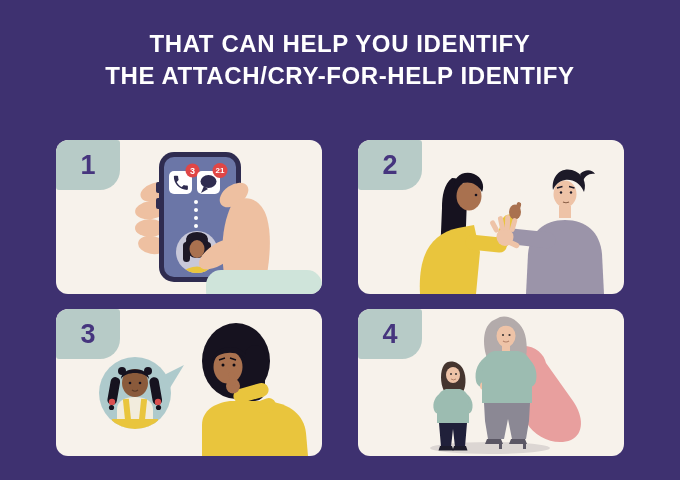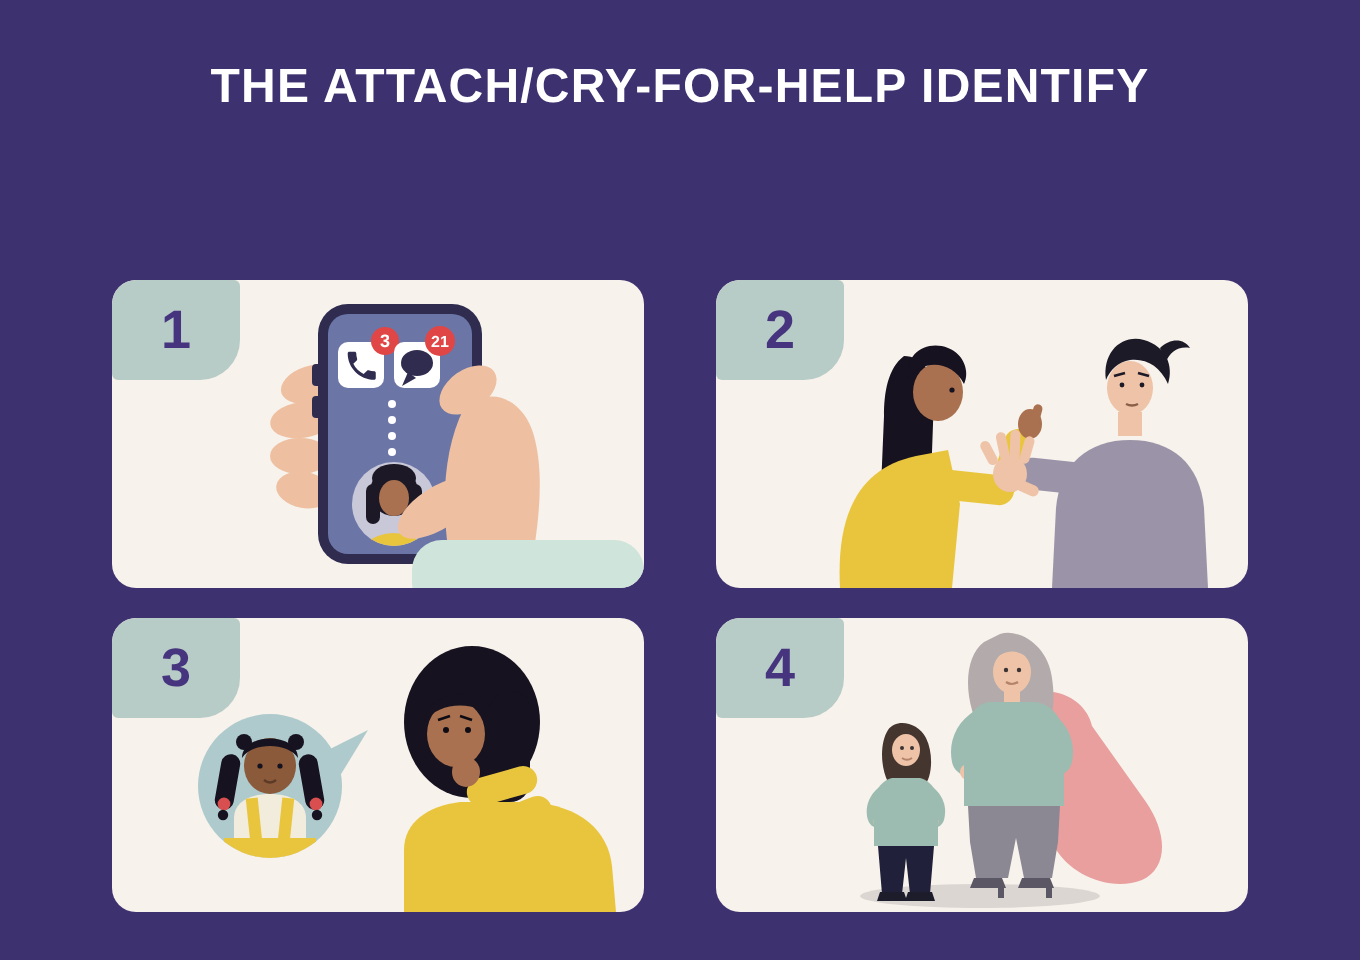--- a/index.html
+++ b/index.html
@@ -16,20 +16,21 @@
   .num-badge{position:absolute;top:0;left:0;width:64px;height:50px;background:#b7cbc7;
              border-radius:12px 3px 20px 3px;color:#46357e;font-size:27px;font-weight:bold;
              display:flex;align-items:center;justify-content:center;z-index:2;}
 </style>
 </head>
 <body>
 
 <div id="screen">
 
   <div class="title">
+    <div>THAT CAN HELP YOU IDENTIFY</div>
     <div>THE ATTACH/CRY-FOR-HELP IDENTIFY</div>
   </div>
 
   <div class="panel" id="panel1">
     <svg viewBox="0 0 266 154" preserveAspectRatio="none">
       <g fill="#eec0a1">
         <ellipse cx="99" cy="52" rx="15" ry="9" transform="rotate(-18 99 52)"></ellipse>
         <ellipse cx="95" cy="70" rx="16" ry="9" transform="rotate(-8 95 70)"></ellipse>
         <ellipse cx="94" cy="88" rx="15" ry="9"></ellipse>
         <ellipse cx="96" cy="105" rx="14" ry="9" transform="rotate(10 96 105)"></ellipse>

